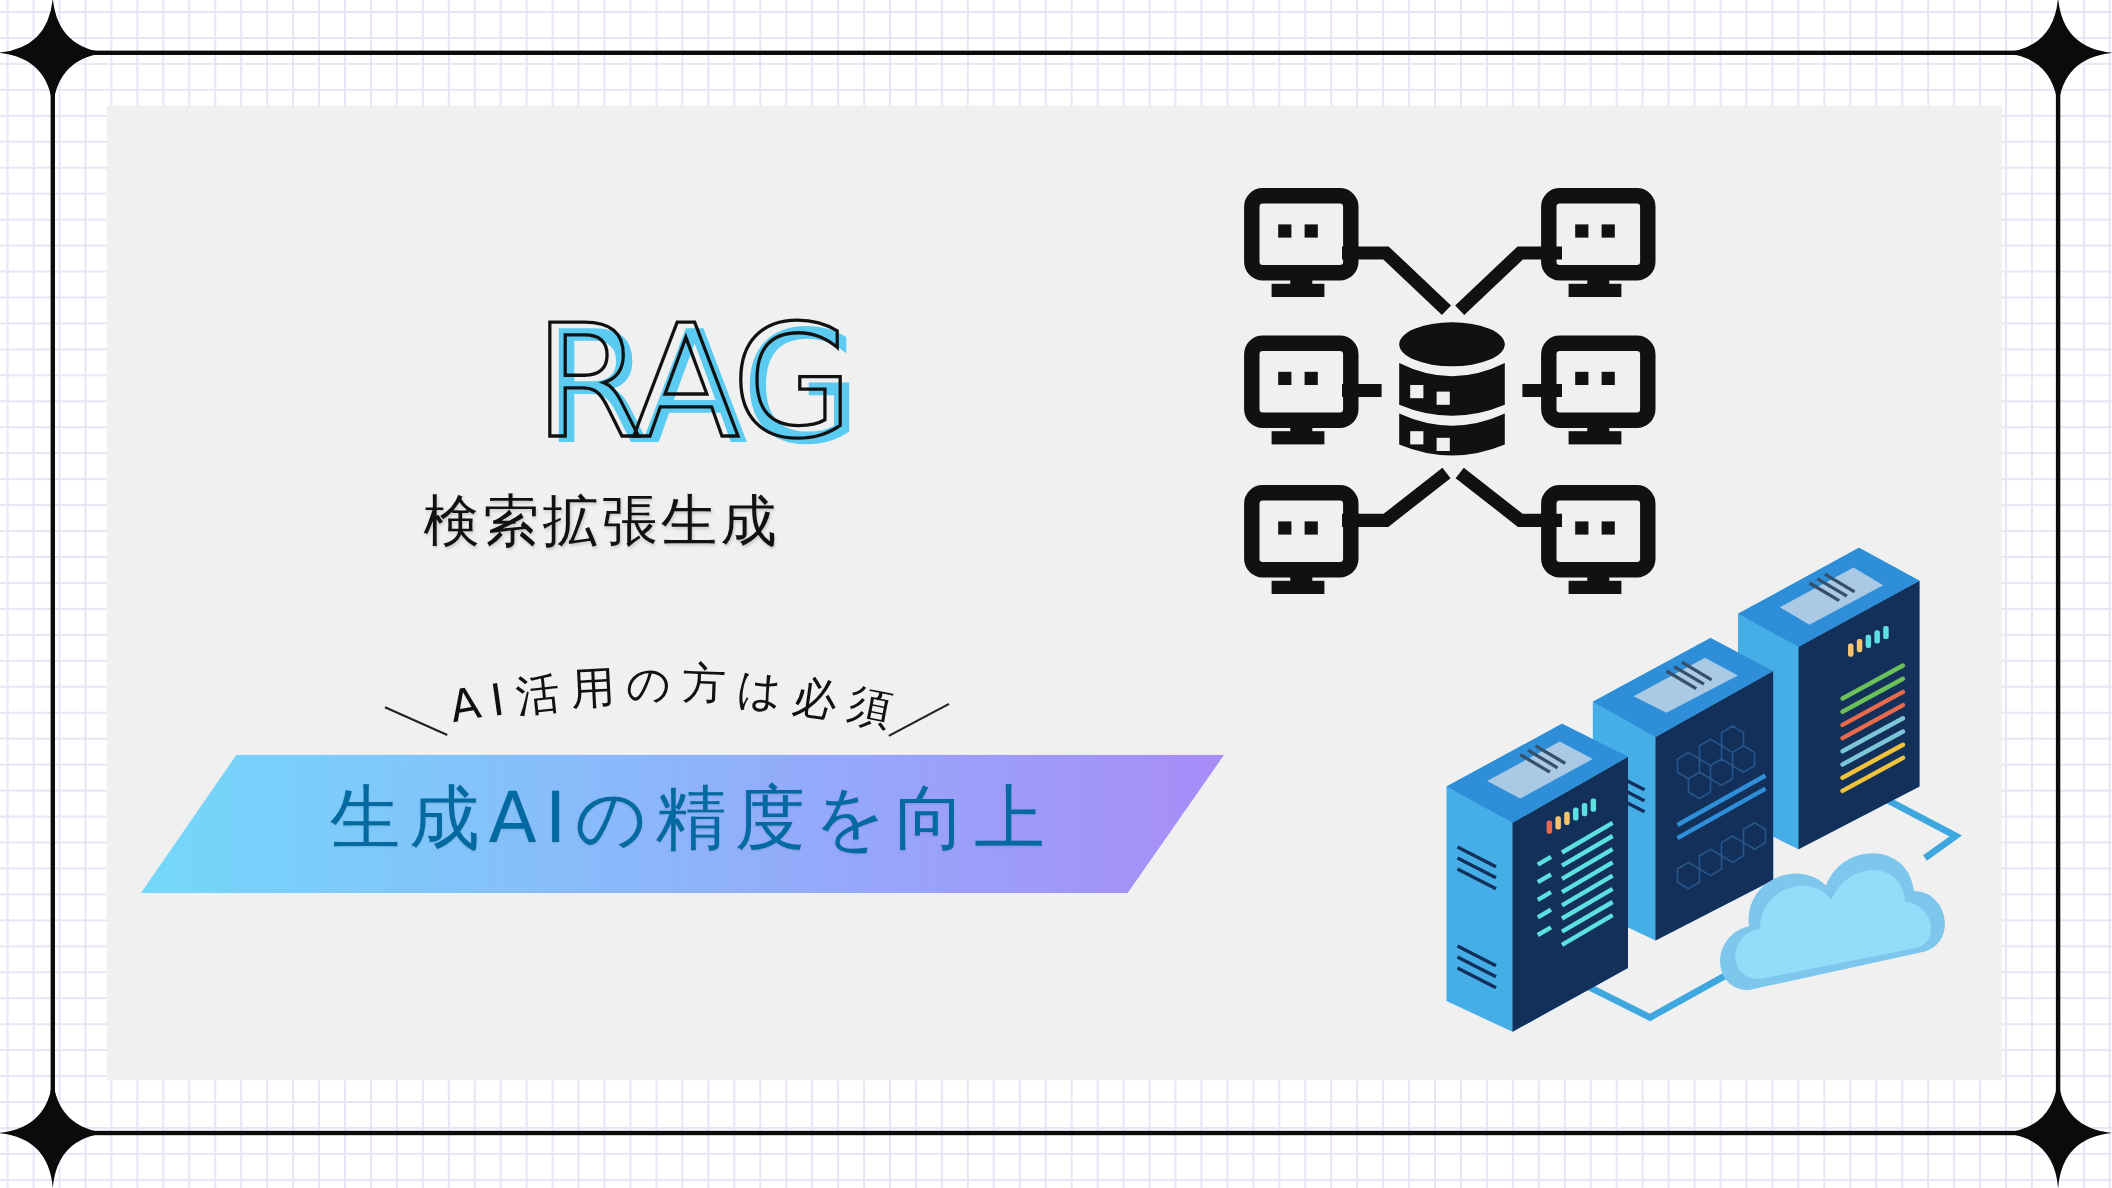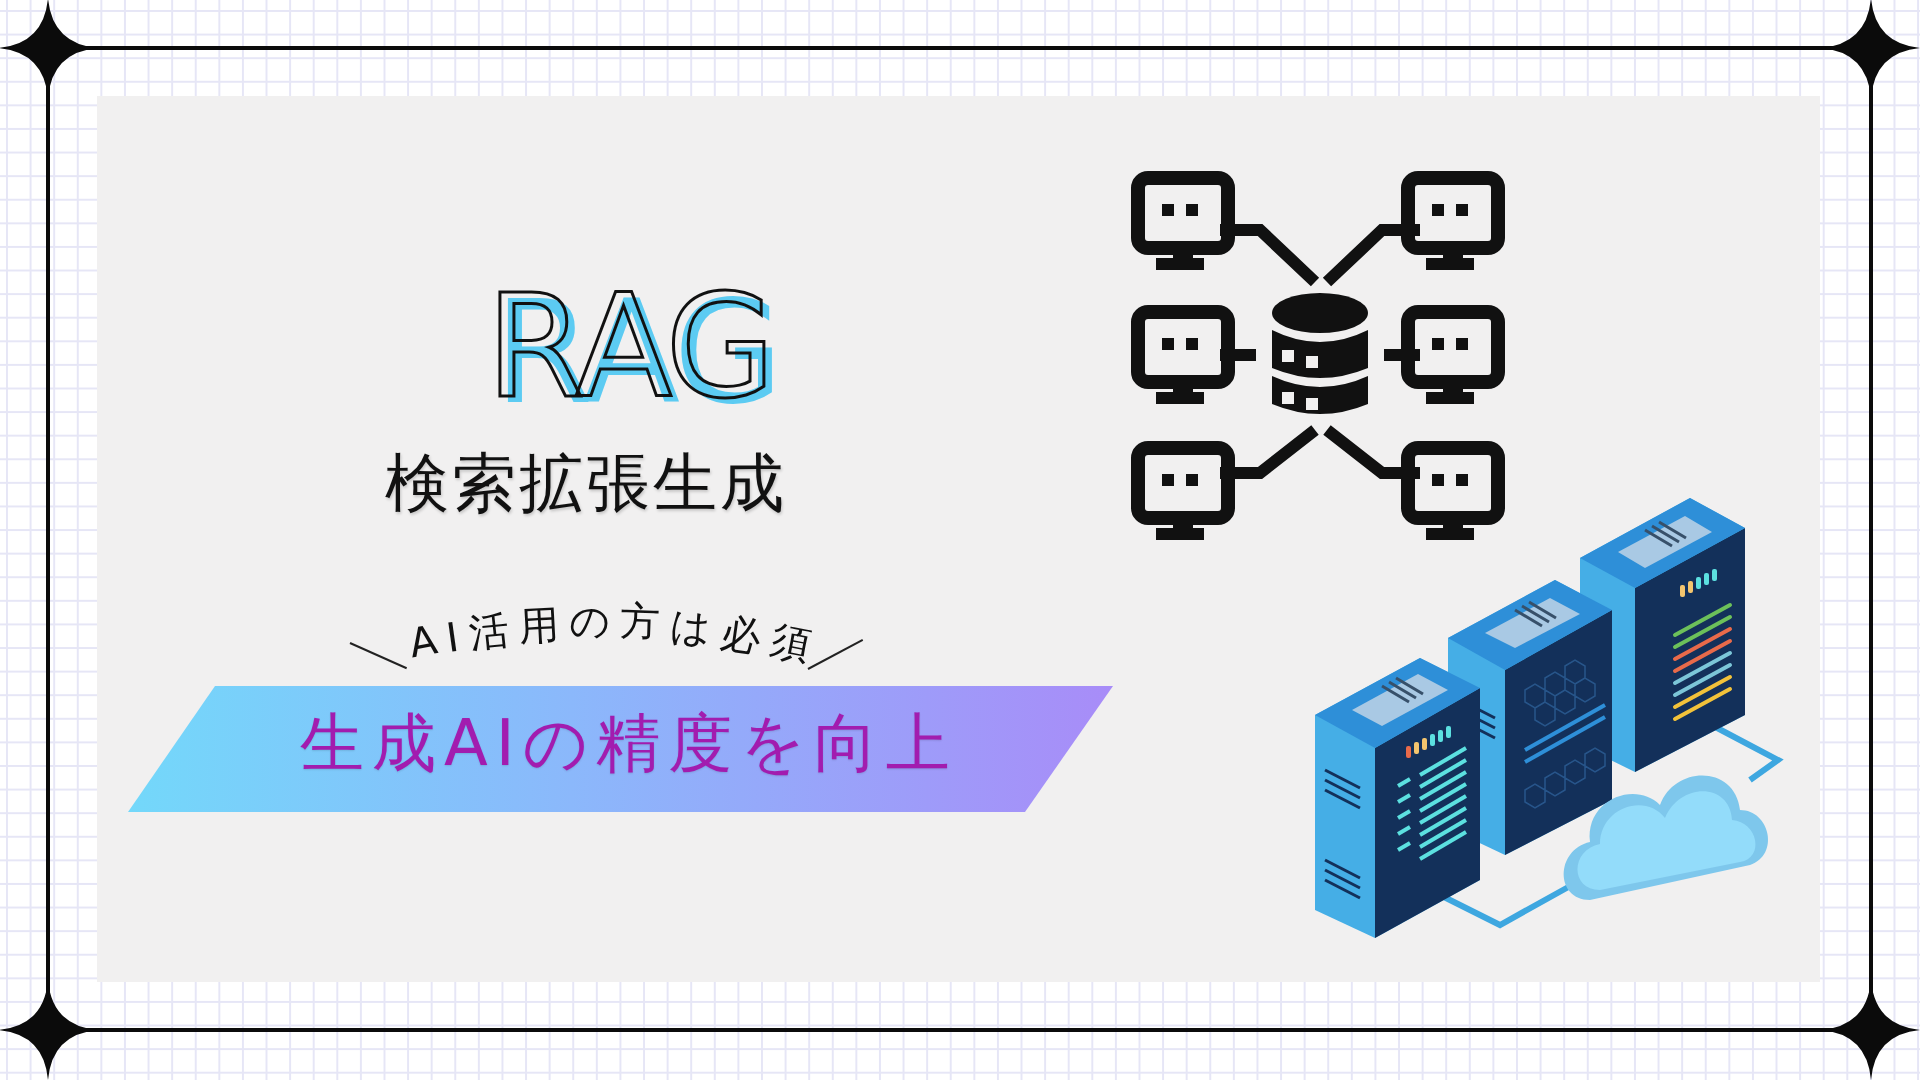--- a/index.html
+++ b/index.html
@@ -17,42 +17,42 @@
   .star { position: absolute; width: 100px; height: 100px; }
   .panel {
     position: absolute; left: 97px; top: 96px; width: 1723px; height: 886px;
     background: #f1f0f0;
   }
   .rag-title {
     position: absolute; left: 480px; top: 270px; width: 310px; height: 140px;
   }
   .subtitle {
     position: absolute; left: 385px; top: 440px; width: 500px;
-    font-size: 64px; letter-spacing: 3px; color: #111; white-space: nowrap;
+    font-size: 51px; letter-spacing: 3px; color: #111; white-space: nowrap;
     text-shadow: 1px 2px 3px rgba(0,0,0,0.18);
     font-family: "DejaVu Sans", sans-serif; font-weight: 400;
   }
   .tagline {
     position: absolute; left: 340px; top: 590px; width: 560px; height: 80px;
   }
   .tagline-text {
     position: absolute; left: 70px; top: 0; width: 420px;
     font-size: 40px; color: #111; letter-spacing: 4px; white-space: nowrap;
     display: flex; gap: 6px;
   }
   .tagline-text span { display: inline-block; }
   .slash { position: absolute; height: 2px; background: #222; }
   .band {
     position: absolute; left: 128px; top: 686px; width: 985px; height: 126px;
     clip-path: polygon(87px 0, 985px 0, 897px 126px, 0 126px);
     background: linear-gradient(to right, #73d8fa 0%, #8bb8fb 45%, #a88cf8 100%);
   }
   .band-text {
     position: absolute; left: 300px; top: 700px; width: 640px;
-    font-size: 64px; color: #a21caf; letter-spacing: 8px; white-space: nowrap;
+    font-size: 64px; color: #0369a1; letter-spacing: 8px; white-space: nowrap;
     text-shadow: 0 1px 2px rgba(0,0,0,0.12);
   }
   .network { position: absolute; left: 1120px; top: 160px; width: 400px; height: 390px; }
   .servers { position: absolute; left: 1300px; top: 490px; width: 500px; height: 450px; }
 </style>
 </head>
 <body>
 
 <div class="frame-line" style="left:48px;top:46px;width:1823px;height:4px;"></div>
 <div class="frame-line" style="left:48px;top:1028px;width:1823px;height:4px;"></div>

